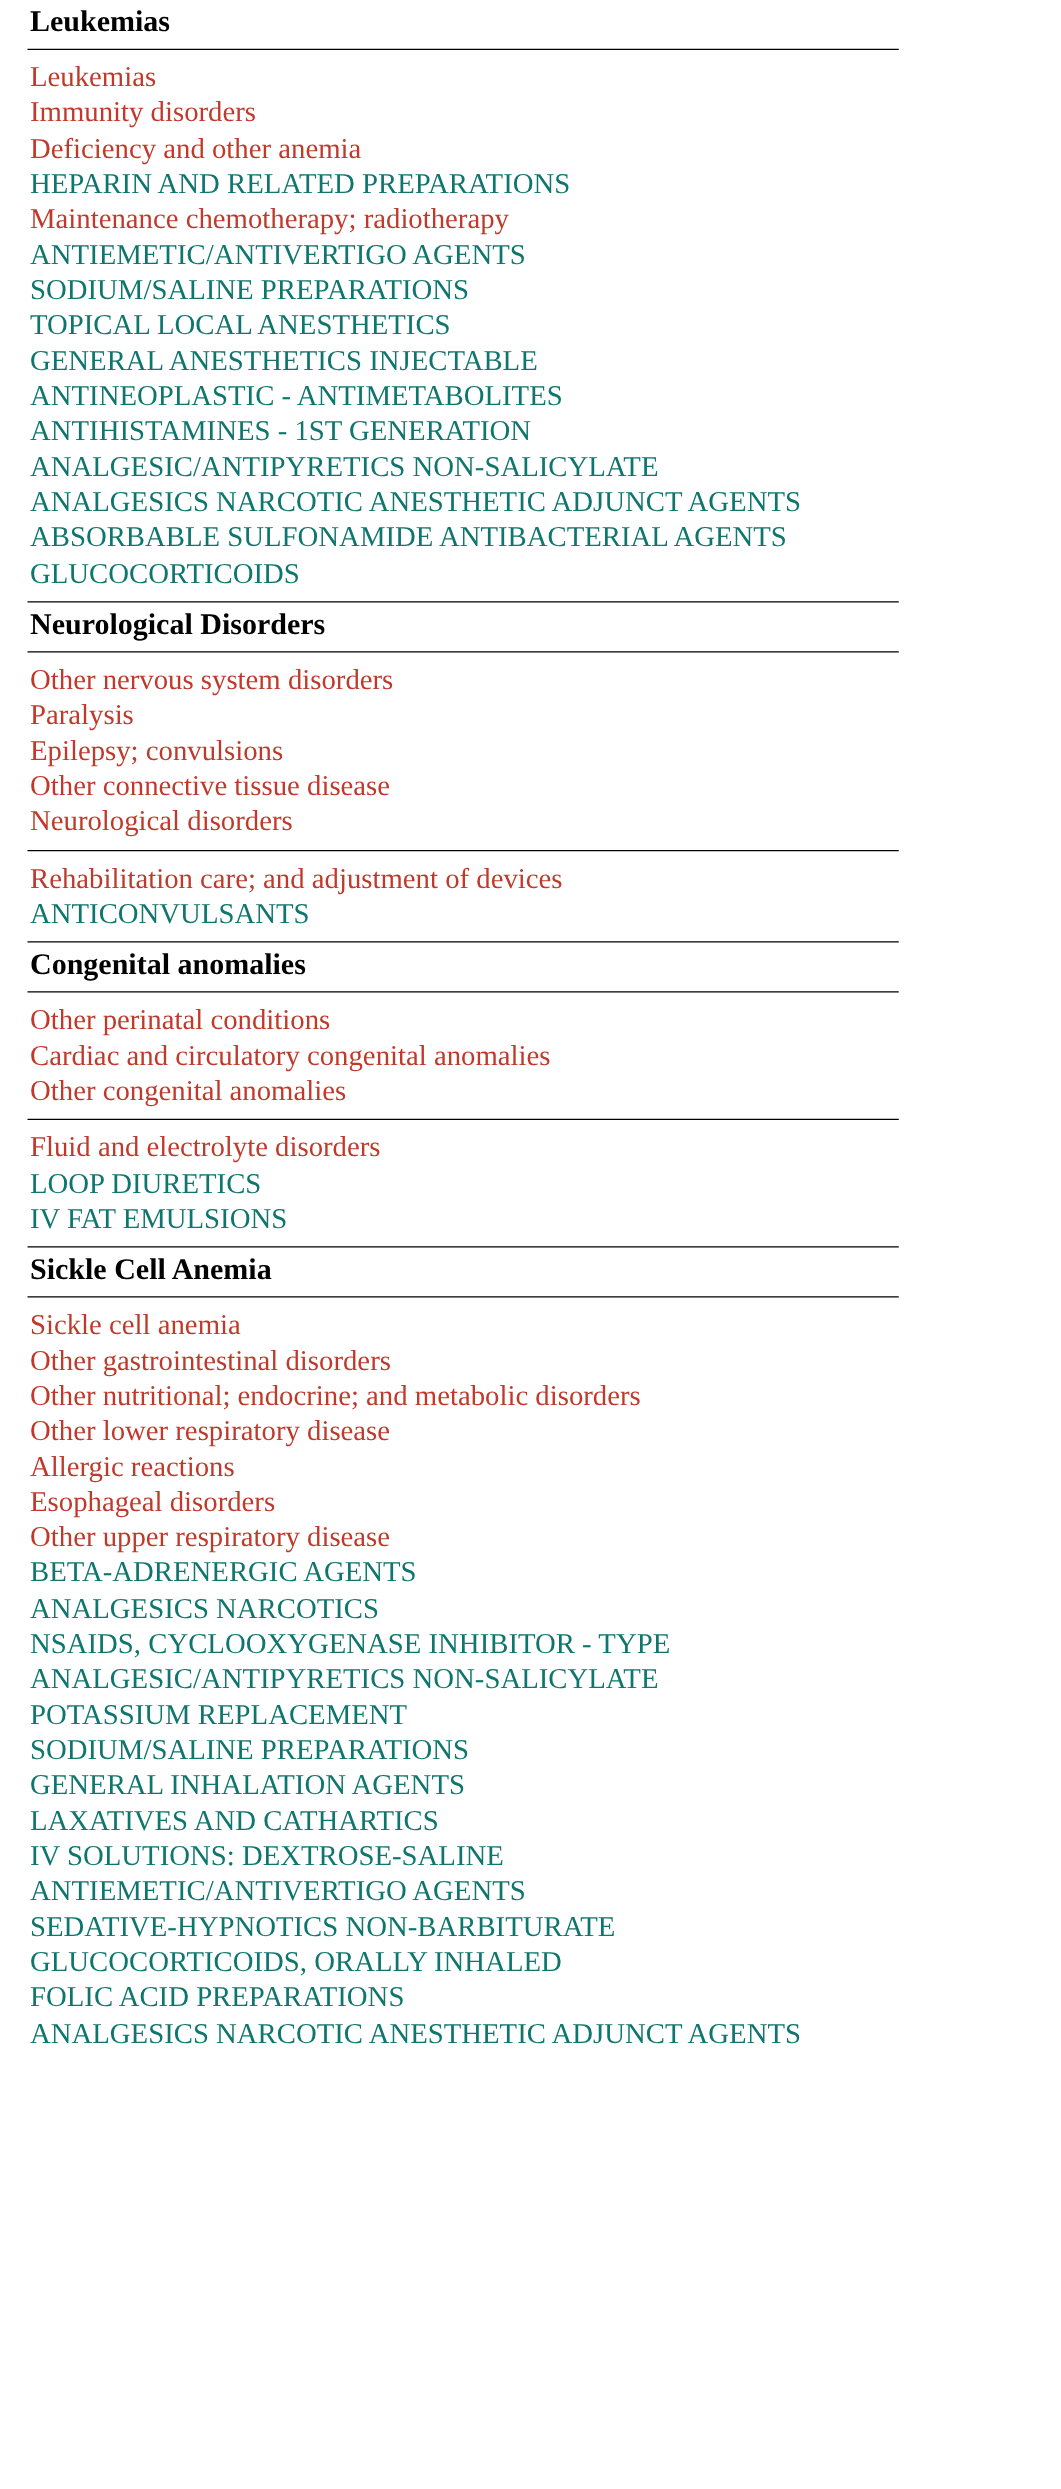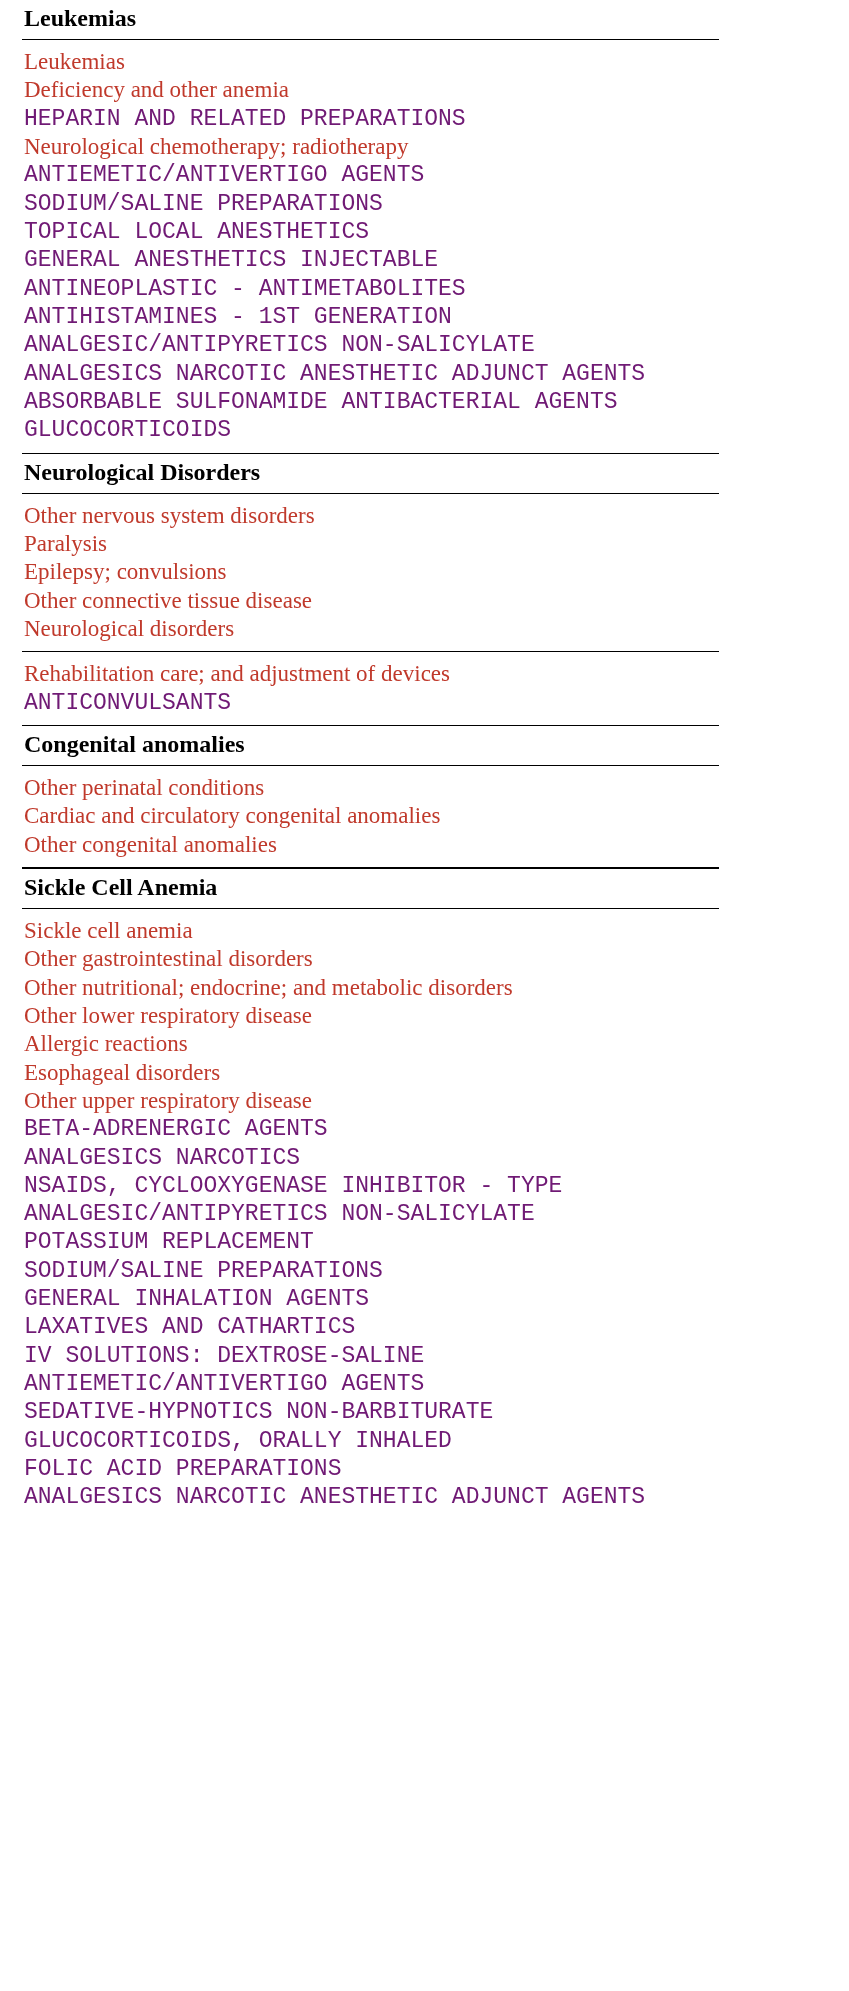--- a/index.html
+++ b/index.html
@@ -32,34 +32,35 @@
   .group {
     padding: 8px 0 8px 0;
   }
   .item {
     font-size: 23px;
     line-height: 1.145;
     padding: 1px 0 1px 2px;
     white-space: nowrap;
   }
   .red { color: #c0392b; }
-  .blue { color: #701a75; font-family: Liberation Mono, monospace; }
+  .blue { color: #0f766e; }
 </style>
 </head>
 <body>
 
 <div class="page">
   <div id="sections-root">
       <div class="section-header">Leukemias</div>
       <div class="rule"></div>
       <div class="group">
         <div class="item red">Leukemias</div>
+        <div class="item red">Immunity disorders</div>
         <div class="item red">Deficiency and other anemia</div>
         <div class="item blue">HEPARIN AND RELATED PREPARATIONS</div>
-        <div class="item red">Neurological chemotherapy; radiotherapy</div>
+        <div class="item red">Maintenance chemotherapy; radiotherapy</div>
         <div class="item blue">ANTIEMETIC/ANTIVERTIGO AGENTS</div>
         <div class="item blue">SODIUM/SALINE PREPARATIONS</div>
         <div class="item blue">TOPICAL LOCAL ANESTHETICS</div>
         <div class="item blue">GENERAL ANESTHETICS INJECTABLE</div>
         <div class="item blue">ANTINEOPLASTIC - ANTIMETABOLITES</div>
         <div class="item blue">ANTIHISTAMINES - 1ST GENERATION</div>
         <div class="item blue">ANALGESIC/ANTIPYRETICS NON-SALICYLATE</div>
         <div class="item blue">ANALGESICS NARCOTIC ANESTHETIC ADJUNCT AGENTS</div>
         <div class="item blue">ABSORBABLE SULFONAMIDE ANTIBACTERIAL AGENTS</div>
         <div class="item blue">GLUCOCORTICOIDS</div>
@@ -81,20 +82,25 @@
       </div>
       <div class="rule"></div>
       <div class="section-header">Congenital anomalies</div>
       <div class="rule"></div>
       <div class="group">
         <div class="item red">Other perinatal conditions</div>
         <div class="item red">Cardiac and circulatory congenital anomalies</div>
         <div class="item red">Other congenital anomalies</div>
       </div>
       <div class="rule"></div>
+      <div class="group">
+        <div class="item red">Fluid and electrolyte disorders</div>
+        <div class="item blue">LOOP DIURETICS</div>
+        <div class="item blue">IV FAT EMULSIONS</div>
+      </div>
       <div class="rule"></div>
       <div class="section-header">Sickle Cell Anemia</div>
       <div class="rule"></div>
       <div class="group">
         <div class="item red">Sickle cell anemia</div>
         <div class="item red">Other gastrointestinal disorders</div>
         <div class="item red">Other nutritional; endocrine; and metabolic disorders</div>
         <div class="item red">Other lower respiratory disease</div>
         <div class="item red">Allergic reactions</div>
         <div class="item red">Esophageal disorders</div>

